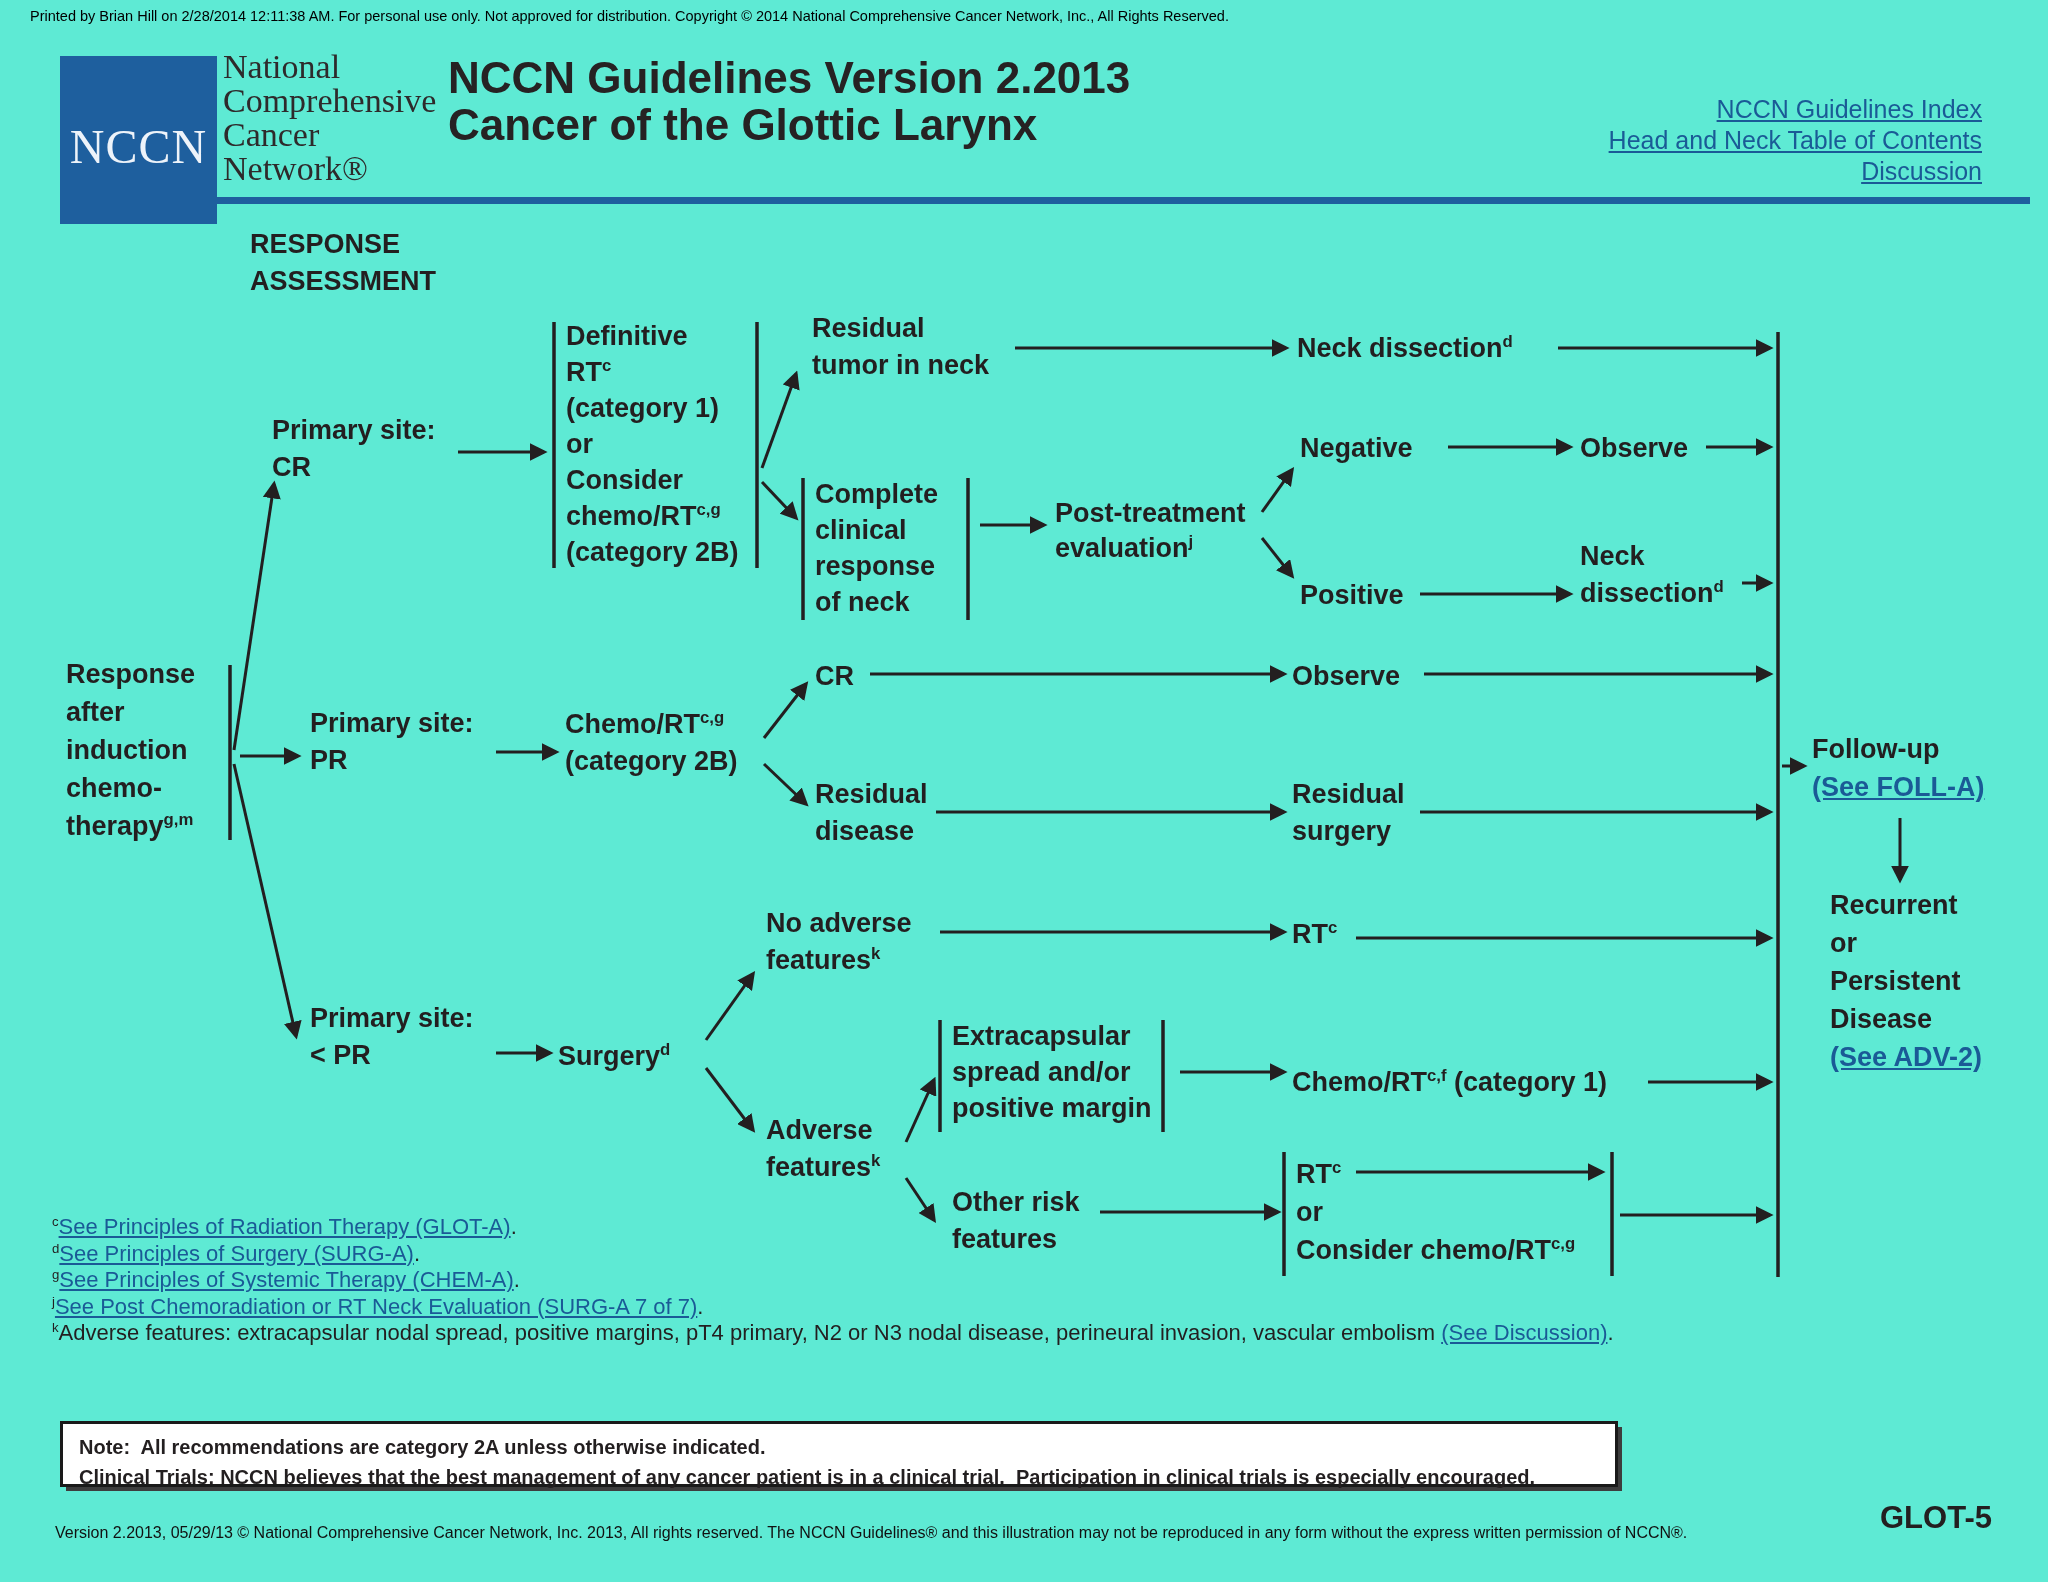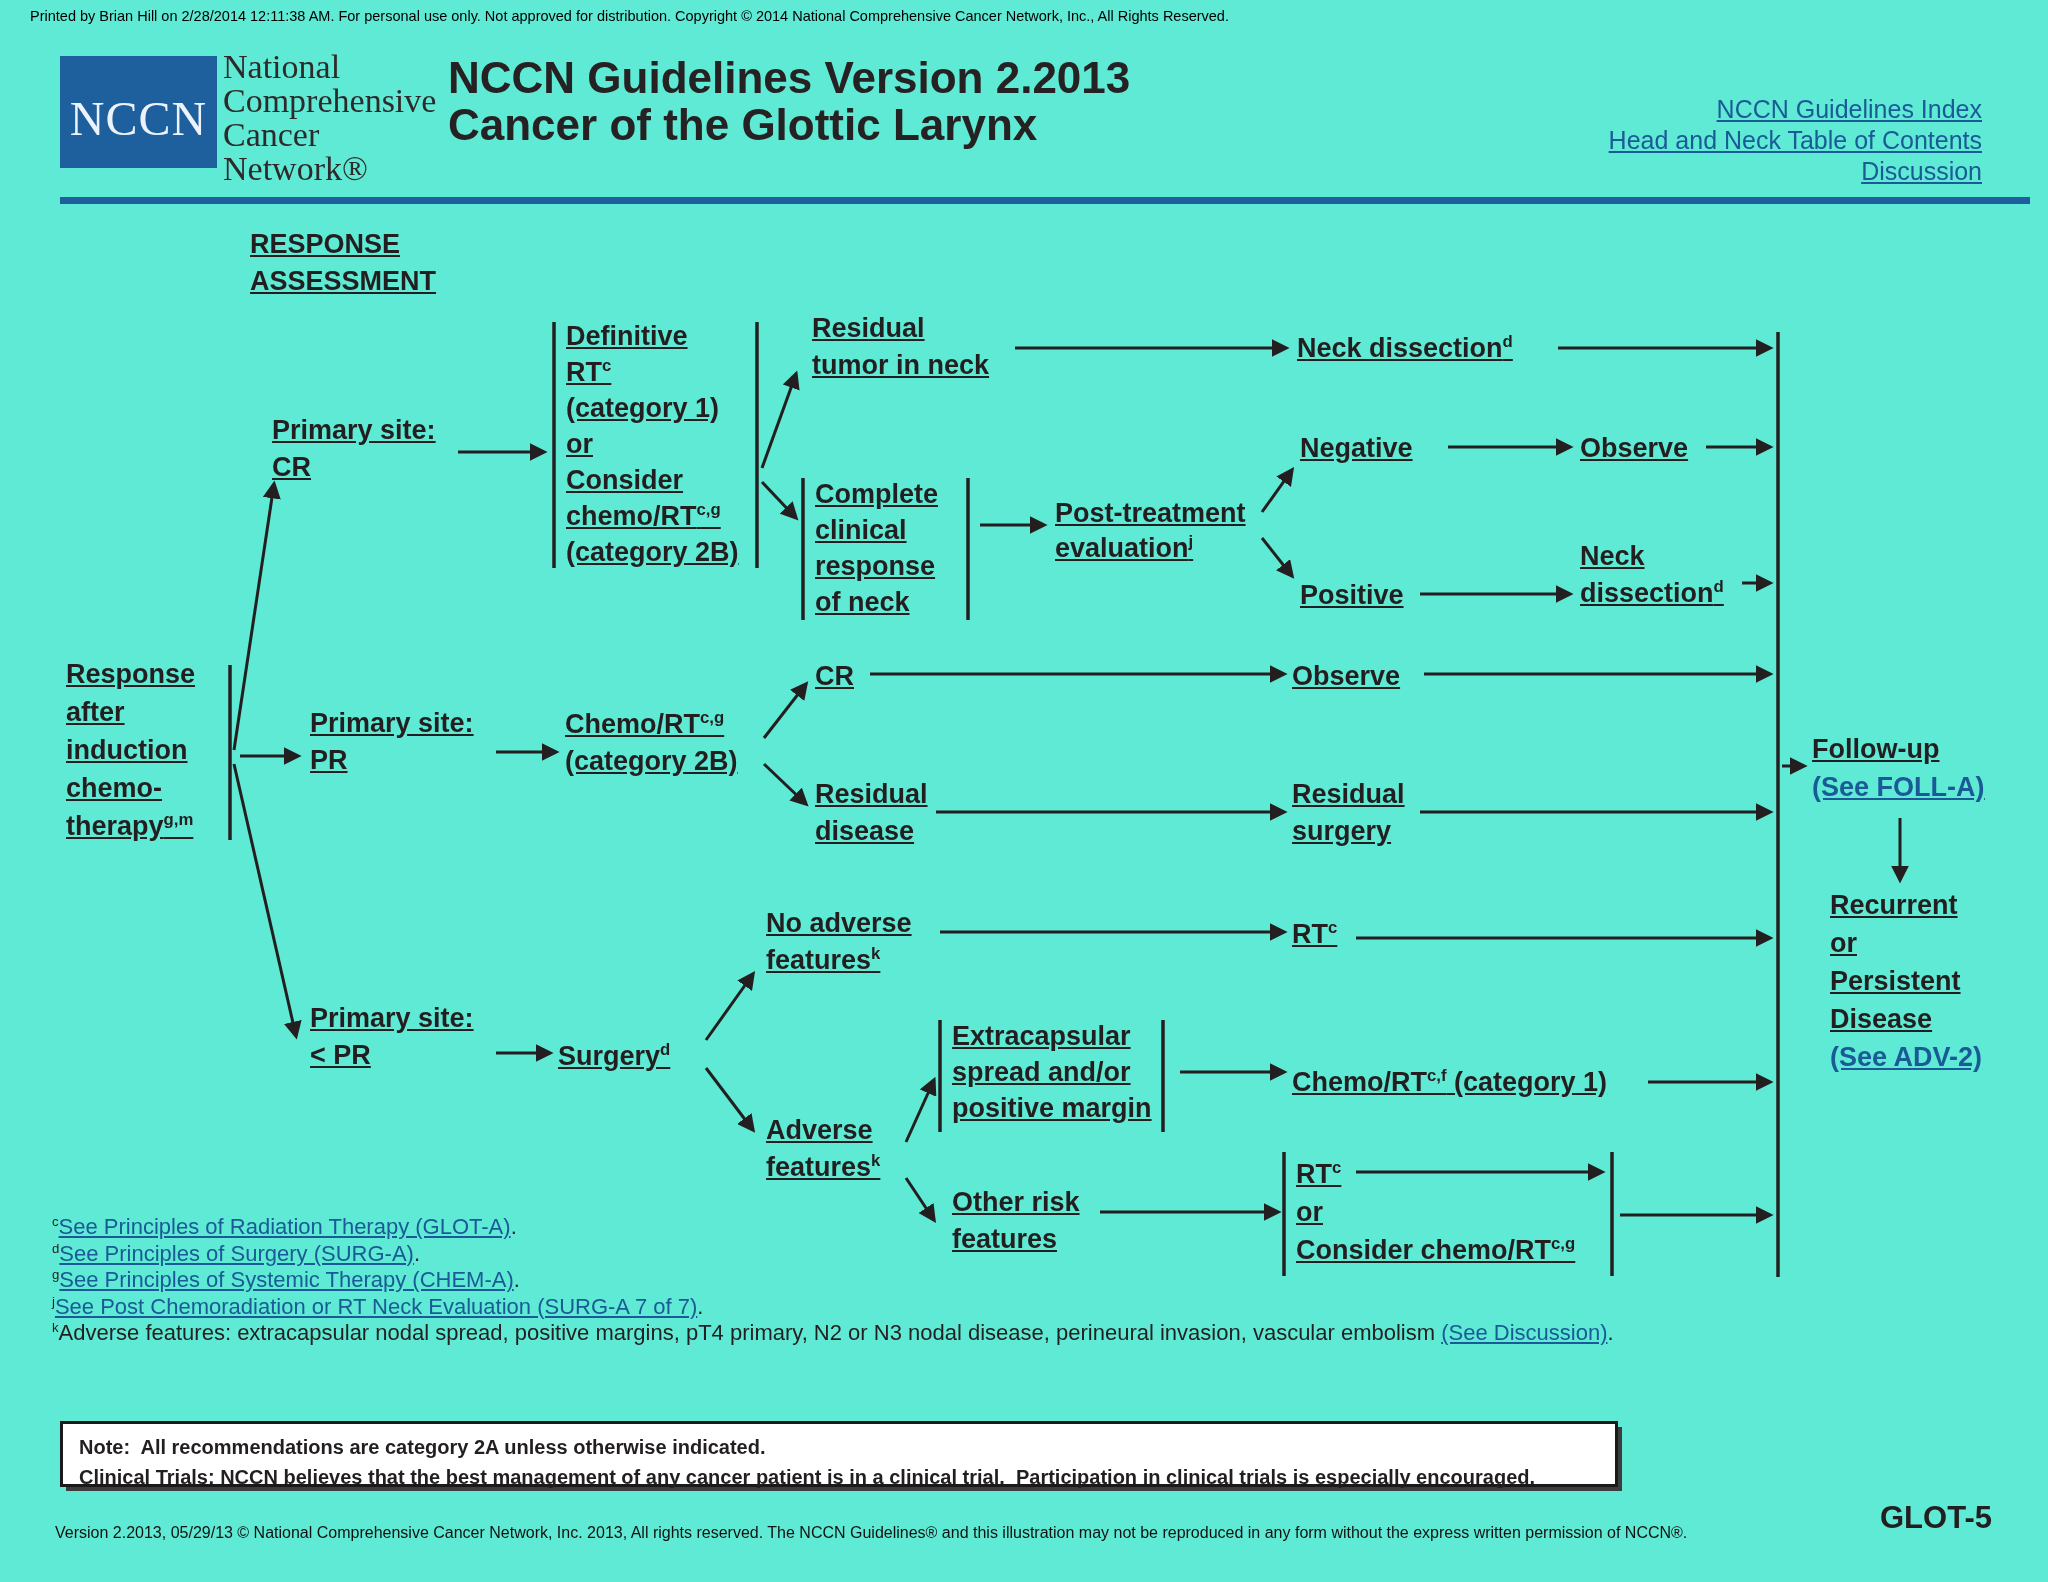--- a/index.html
+++ b/index.html
@@ -7,31 +7,31 @@
     --brand-blue:#1e5f9e;
     --link-blue:#1a5a96;
   }
   *{margin:0;padding:0;box-sizing:border-box;}
   html,body{background:#ffffff;}
   body{font-family:"Liberation Sans",sans-serif;color:var(--ink);}
   #page{position:relative;width:2048px;height:1582px;background:#5eead4;overflow:hidden;}
 
   .print-line{position:absolute;left:30px;top:8px;font-size:14.5px;color:#000;white-space:nowrap;}
 
-  .logo-box{position:absolute;left:60px;top:56px;width:157px;height:112px;background:var(--brand-blue);
+  .logo-box{position:absolute;left:60px;top:56px;width:157px;height:168px;background:var(--brand-blue);
     display:flex;align-items:center;justify-content:center;padding-top:12px;}
   .logo-box span{font-family:"Liberation Serif",serif;font-size:48px;color:#edf3fa;letter-spacing:1px;}
   .brand{position:absolute;left:223px;top:50px;font-family:"Liberation Serif",serif;font-size:34px;line-height:34px;color:#2e2a2b;}
   .title{position:absolute;left:448px;top:54px;font-size:44px;line-height:47px;font-weight:bold;color:#262223;white-space:nowrap;}
   .header-links{position:absolute;right:66px;top:94px;text-align:right;font-size:25px;line-height:31px;}
   .header-links a{display:block;color:var(--link-blue);text-decoration:underline;cursor:pointer;}
   .blue-rule{position:absolute;left:60px;top:197px;width:1970px;height:7px;background:var(--brand-blue);}
 
   
-  .nd{position:absolute;font-weight:bold;font-size:27px;line-height:37px;white-space:nowrap;color:var(--ink);text-decoration:underline;}
+  .nd{position:absolute;font-weight:bold;font-size:27px;line-height:37px;white-space:nowrap;color:var(--ink);}
   .lh35 .ln{line-height:35px;}
   .lh36 .ln{line-height:36px;}
   .lh38 .ln{line-height:38px;}
   .sup{font-size:.62em;vertical-align:super;line-height:0;}
   .lnk{color:var(--link-blue);text-decoration:underline;cursor:pointer;}
 
   svg.wires{position:absolute;left:0;top:0;pointer-events:none;}
   svg.wires line{stroke:var(--ink);stroke-width:3;}
   svg.wires .b{stroke-width:3.5;}
 

